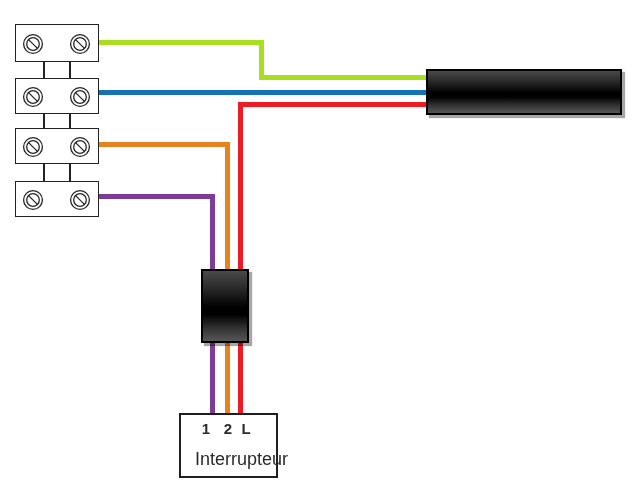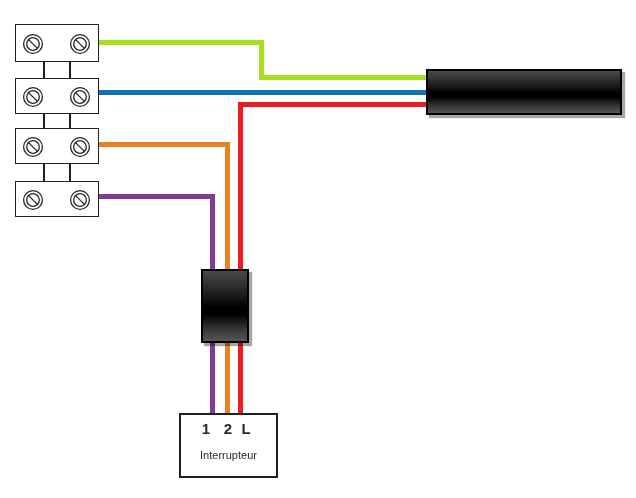--- a/index.html
+++ b/index.html
@@ -50,22 +50,23 @@
     text-align:center;
     font-size:15px;
     font-weight:600;
     color:#2b2b2b;
   }
   #switch-name {
     position:absolute;
     top:34px; left:0;
     width:100%;
     text-align:center;
-    font-size:11px;
+    font-size:18px;
     color:#2b2b2b;
+    padding-left:13px;
   }
 </style>
 </head>
 <body>
 
 <div id="canvas">
 
   <div class="connector" style="left:43px; top:62px; height:16px;"></div>
   <div class="connector" style="left:69px; top:62px; height:16px;"></div>
   <div class="connector" style="left:43px; top:114px; height:14px;"></div>

